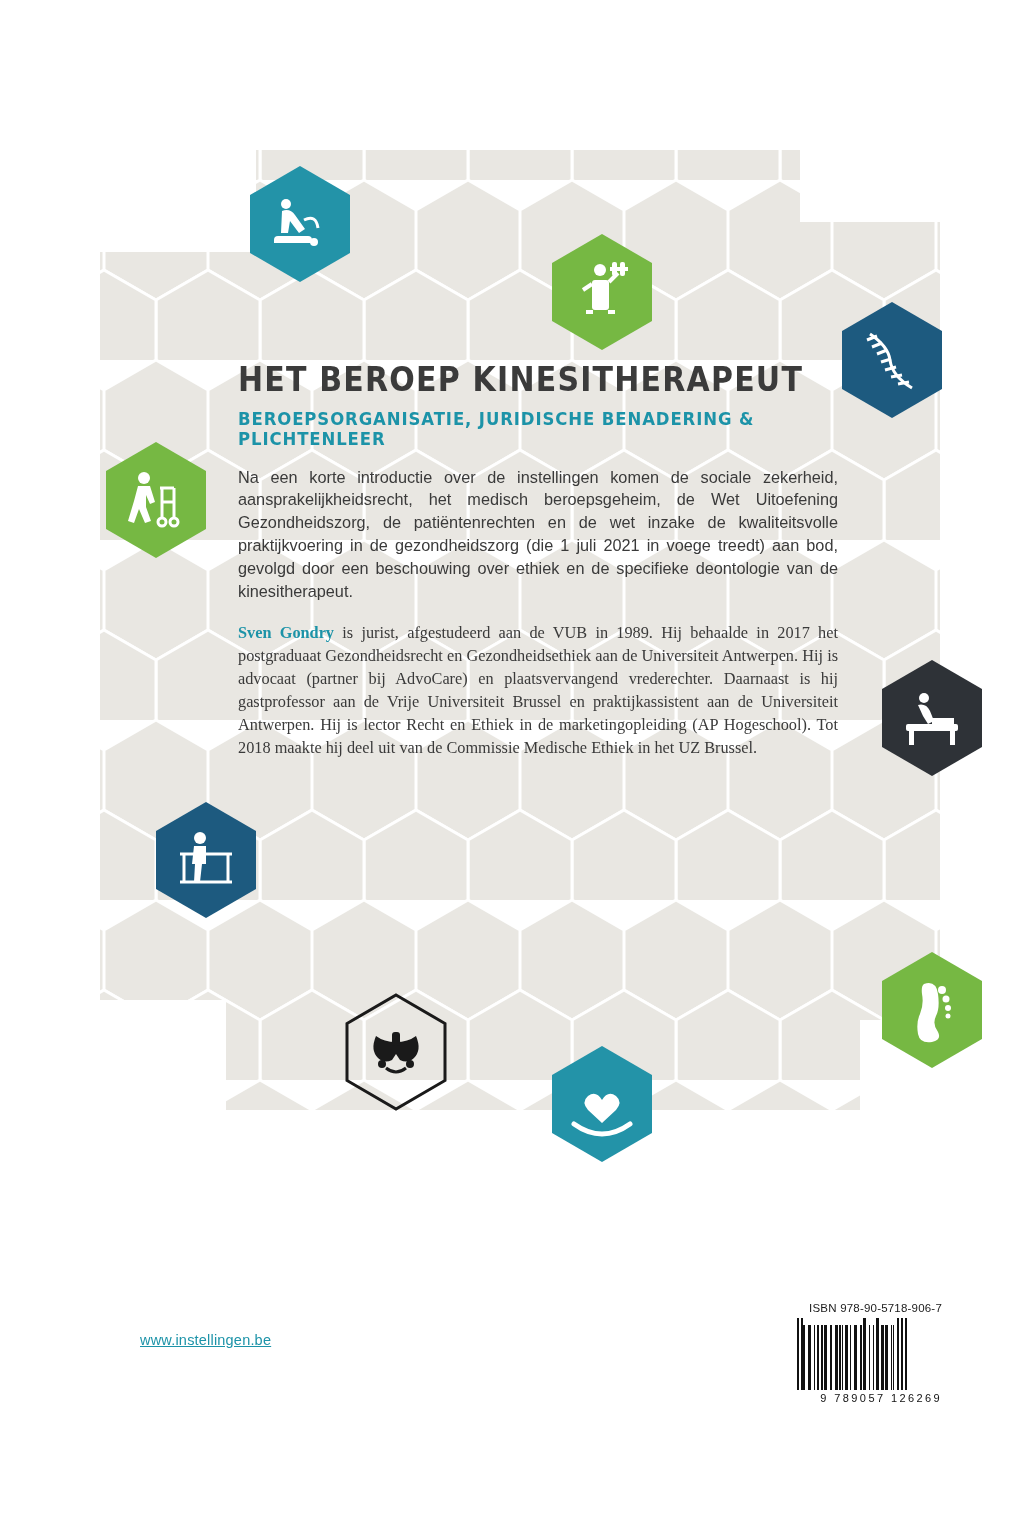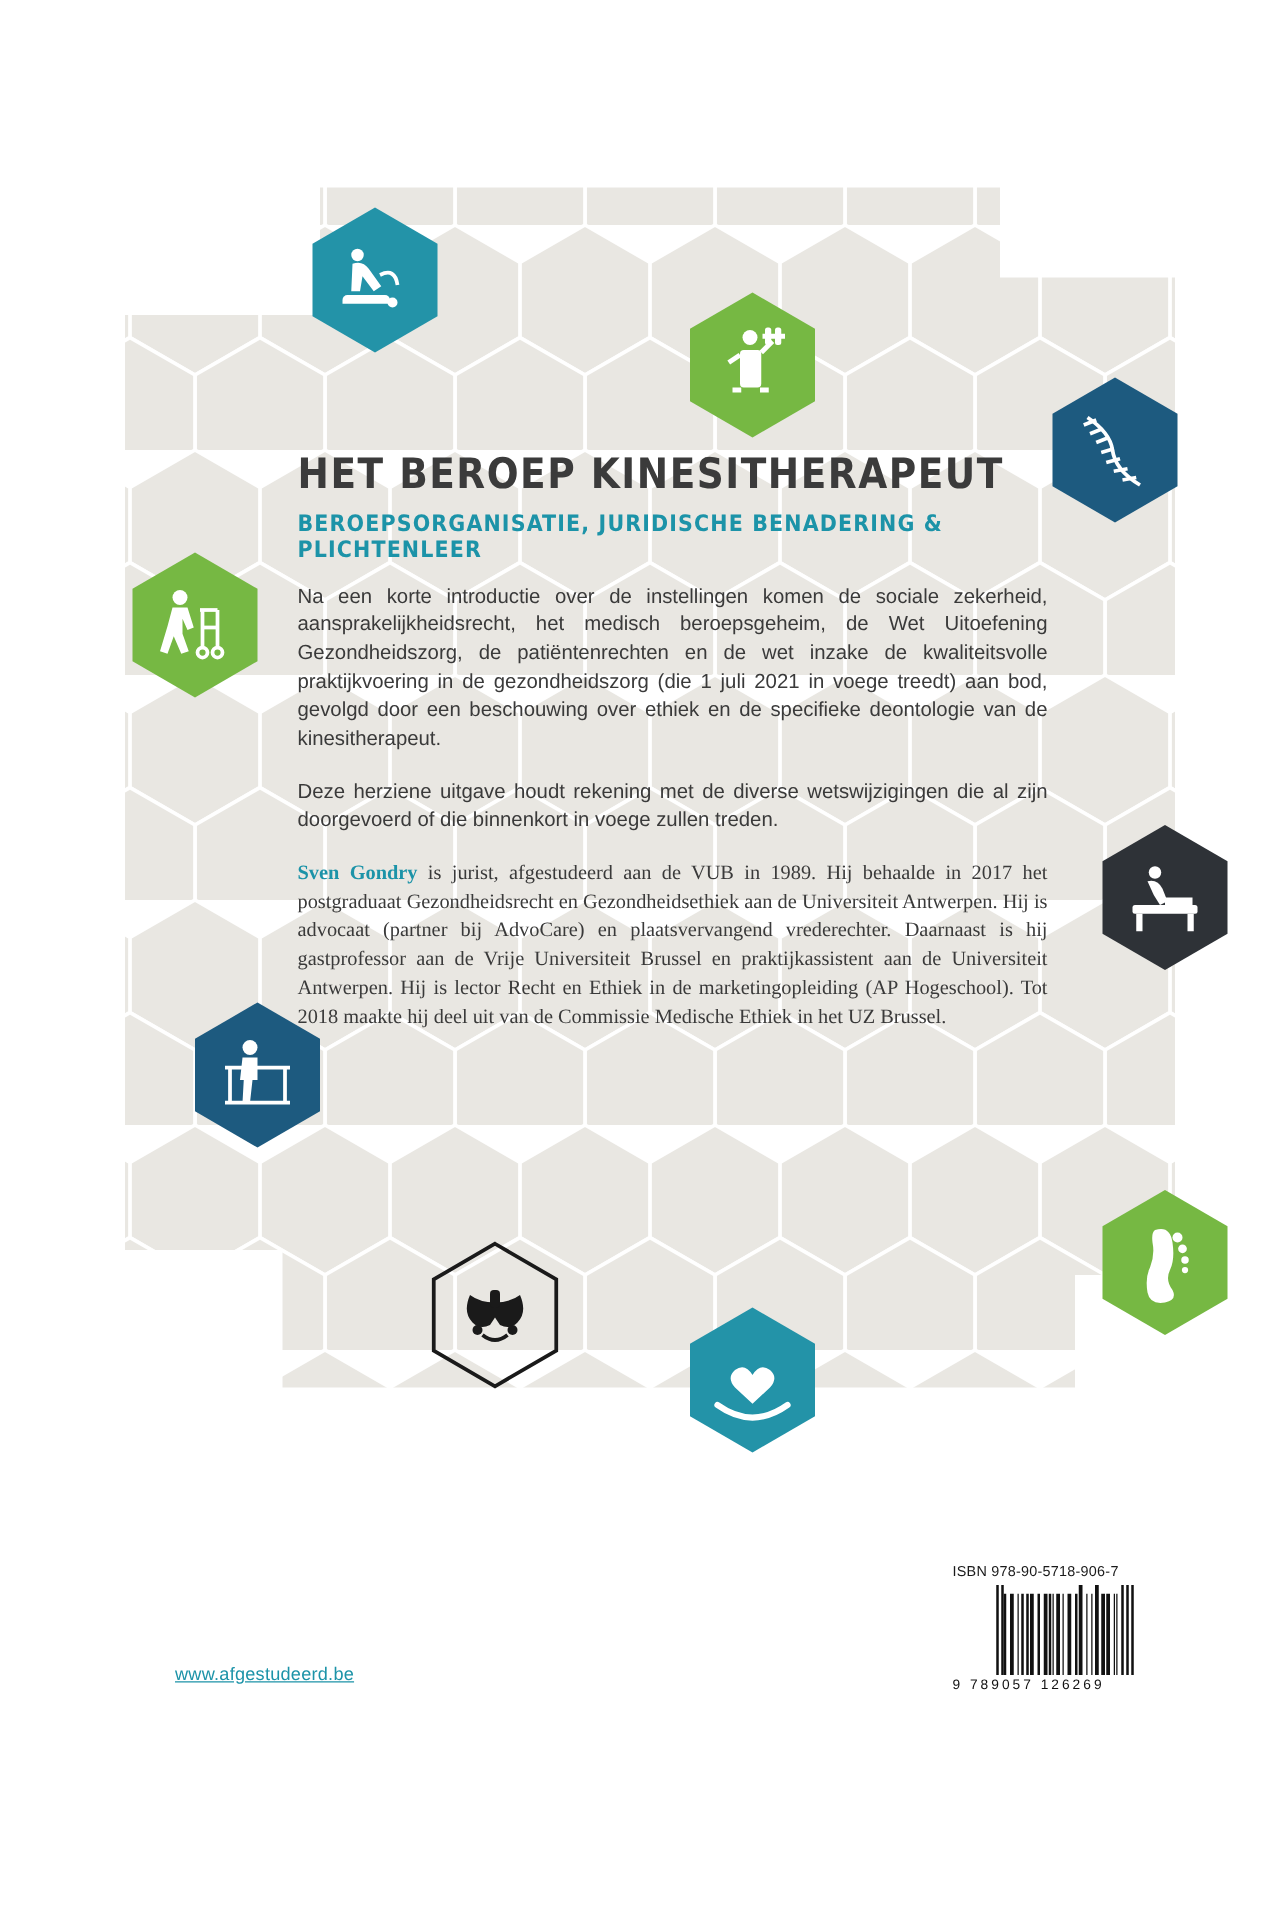--- a/index.html
+++ b/index.html
@@ -77,23 +77,23 @@
     position: absolute;
     left: 140px;
     top: 1332px;
     font-size: 14.5px;
     color: #1c93a8;
     letter-spacing: 0.2px;
   }
   #isbn-block {
     position: absolute;
     left: 762px;
-    top: 1252px;
+    top: 1302px;
     width: 180px;
-    text-align: left;
+    text-align: right;
   }
   #isbn-text {
     font-family: "Liberation Sans", sans-serif;
     font-size: 11.5px;
     color: #1a1a1a;
     letter-spacing: 0.2px;
     margin-bottom: 4px;
   }
   #barcode {
     height: 72px;
@@ -271,26 +271,25 @@
       <circle cx="68" cy="66" r="2.5"></circle>
     </g>
   </svg>
 </div>
 
 <div id="content">
   <h1 id="title">HET BEROEP KINESITHERAPEUT</h1>
   <h2 id="subtitle">BEROEPSORGANISATIE, JURIDISCHE BENADERING &amp; PLICHTENLEER</h2>
 
   <p class="para">Na een korte introductie over de instellingen komen de sociale zekerheid, aansprakelijkheidsrecht, het medisch beroepsgeheim, de Wet Uitoefening Gezondheidszorg, de patiëntenrechten en de wet inzake de kwaliteitsvolle praktijkvoering in de gezondheidszorg (die 1 juli 2021 in voege treedt) aan bod, gevolgd door een beschouwing over ethiek en de specifieke deontologie van de kinesitherapeut.</p>
-  <p class="para">Deze herziene uitgave houdt rekening met de diverse wetswijzigingen die al zijn doorgevoerd of die binnenkort in voege zullen treden.</p>
 
   <p class="para"><span class="author-name">Sven Gondry</span><span> is jurist, afgestudeerd aan de VUB in 1989. Hij behaalde in 2017 het postgraduaat Gezondheidsrecht en Gezondheidsethiek aan de Universiteit Antwerpen. Hij is advocaat (partner bij AdvoCare) en plaatsvervangend vrederechter. Daarnaast is hij gastprofessor aan de Vrije Universiteit Brussel en praktijkassistent aan de Universiteit Antwerpen. Hij is lector Recht en Ethiek in de marketingopleiding (AP Hogeschool). Tot 2018 maakte hij deel uit van de Commissie Medische Ethiek in het UZ Brussel.</span></p>
 </div>
 
-<a id="site-url" href="#">www.afgestudeerd.be</a>
+<a id="site-url" href="#">www.instellingen.be</a>
 
 <div id="isbn-block">
   <div id="isbn-text">ISBN 978-90-5718-906-7</div>
   <div id="barcode">
       <div class="bar" style="width: 2px; height: 100%; background: rgb(17, 17, 17);"></div>
       <div class="bar" style="width: 2px; height: 100%; background: transparent;"></div>
       <div class="bar" style="width: 2px; height: 100%; background: rgb(17, 17, 17);"></div>
       <div class="bar" style="width: 2px; height: 90%; background: rgb(17, 17, 17);"></div>
       <div class="bar" style="width: 3px; height: 90%; background: transparent;"></div>
       <div class="bar" style="width: 3px; height: 90%; background: rgb(17, 17, 17);"></div>

